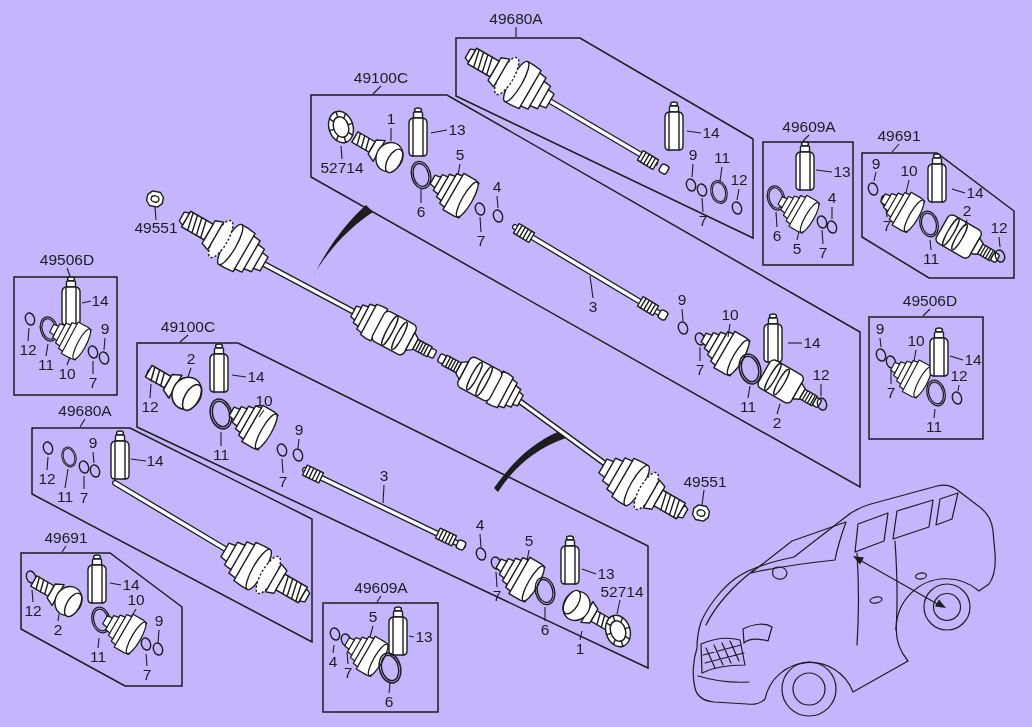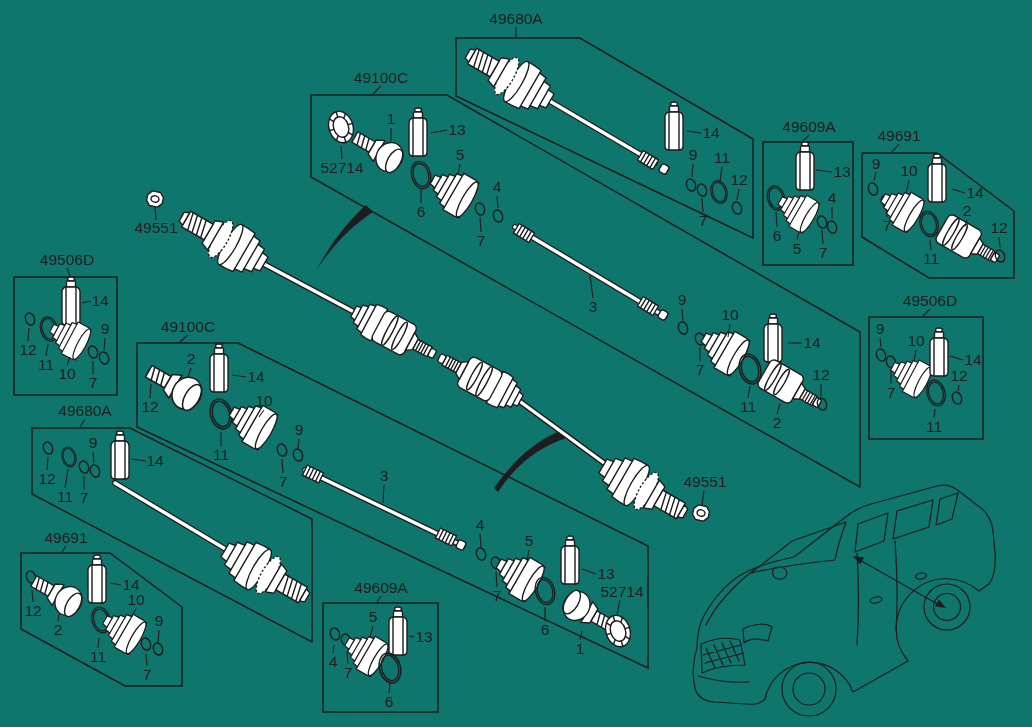--- a/index.html
+++ b/index.html
@@ -1,16 +1,16 @@
 <!DOCTYPE html>
 <html><head>
 <meta charset="utf-8">
 <style>
   html,body{margin:0;padding:0;background:#fff;}
-  .stage{position:relative;width:1032px;height:727px;background:#0f766e;overflow:hidden;}
+  .stage{position:relative;width:1032px;height:727px;background:#c4b5fd;overflow:hidden;}
   svg{display:block;}
   .ln{fill:none;stroke:#1d1d1d;stroke-width:1.4;stroke-linejoin:round;stroke-linecap:round;}
   .fw{fill:#ffffff;stroke:#1d1d1d;stroke-width:1.4;stroke-linejoin:round;}
   .box{fill:none;stroke:#1d1d1d;stroke-width:1.5;stroke-linejoin:miter;}
   .tube{stroke:#1d1d1d;stroke-width:6;stroke-linecap:round;}
   .tubecore{stroke:#ffffff;stroke-width:3.4;stroke-linecap:round;}
   .ink{fill:#1d1d1d;stroke:none;}
   .leader{stroke:#1d1d1d;stroke-width:1.1;}
   .lbl{font-family:"Liberation Sans",sans-serif;font-size:15.5px;fill:#1d1d1d;text-anchor:middle;}
   .carln{fill:none;stroke:#1d1d1d;stroke-width:1.2;stroke-linejoin:round;stroke-linecap:round;}

